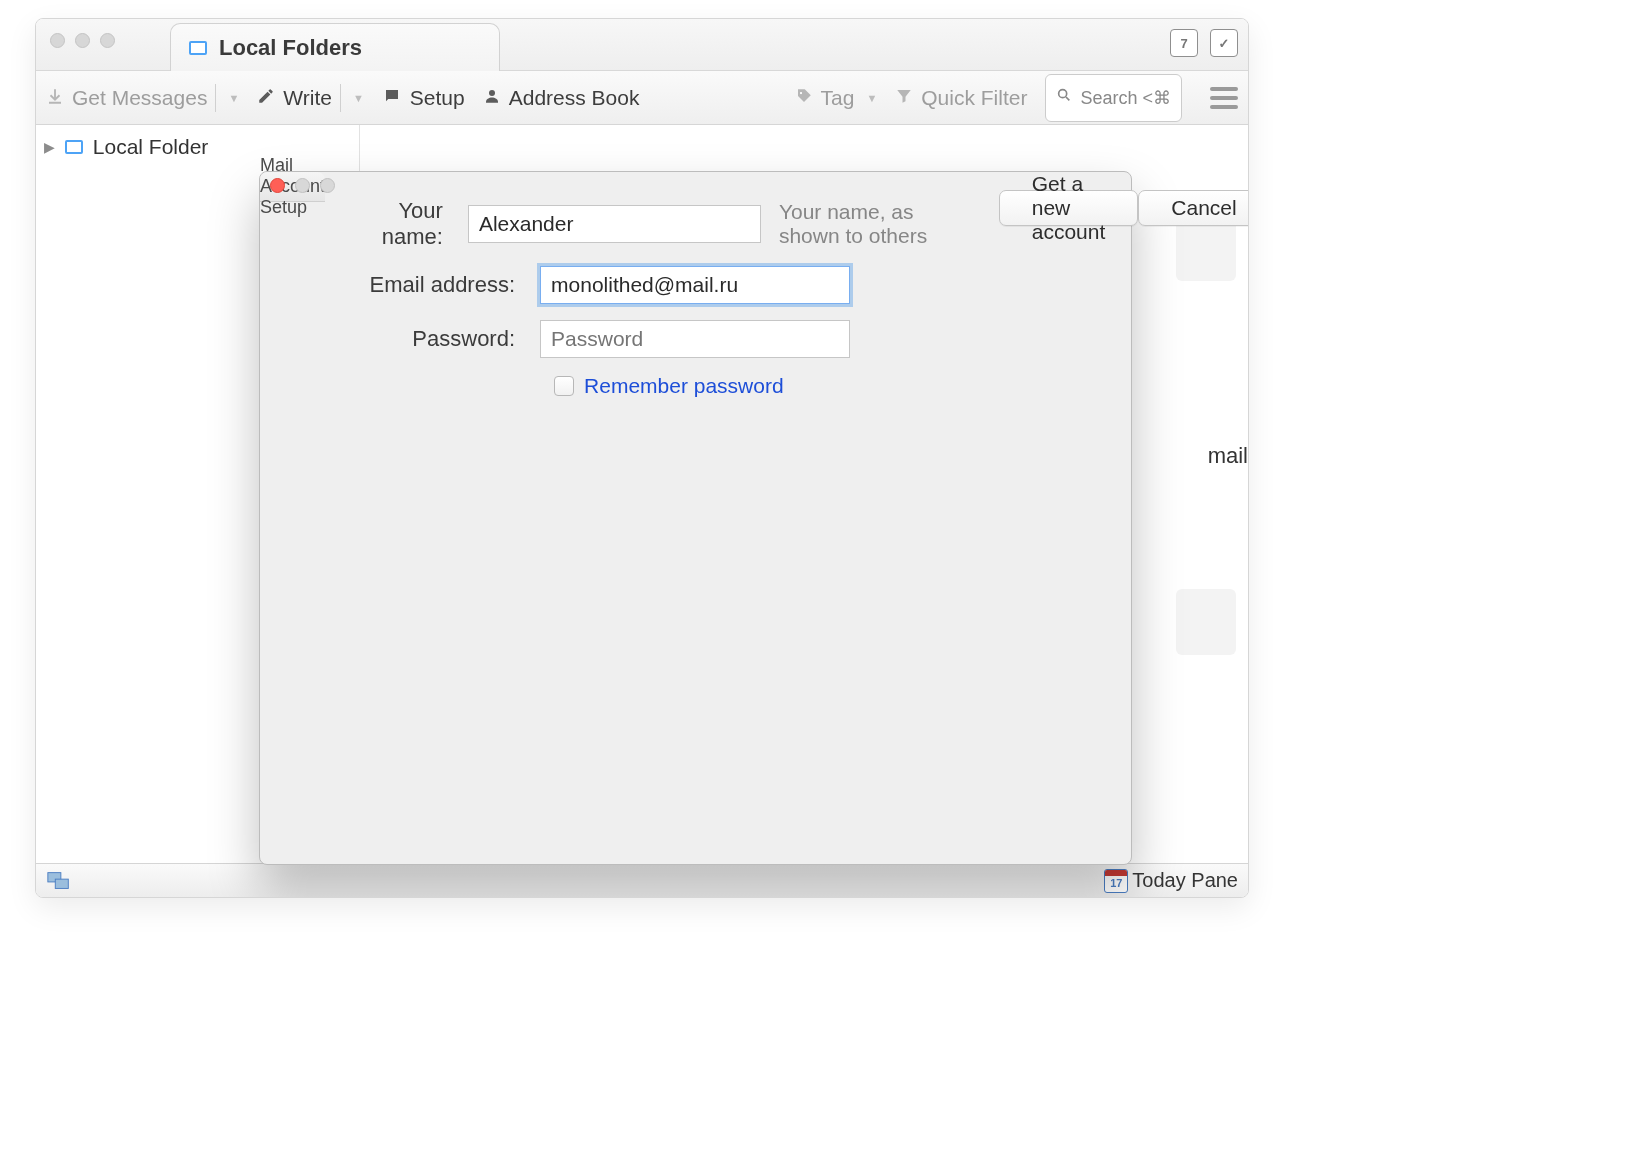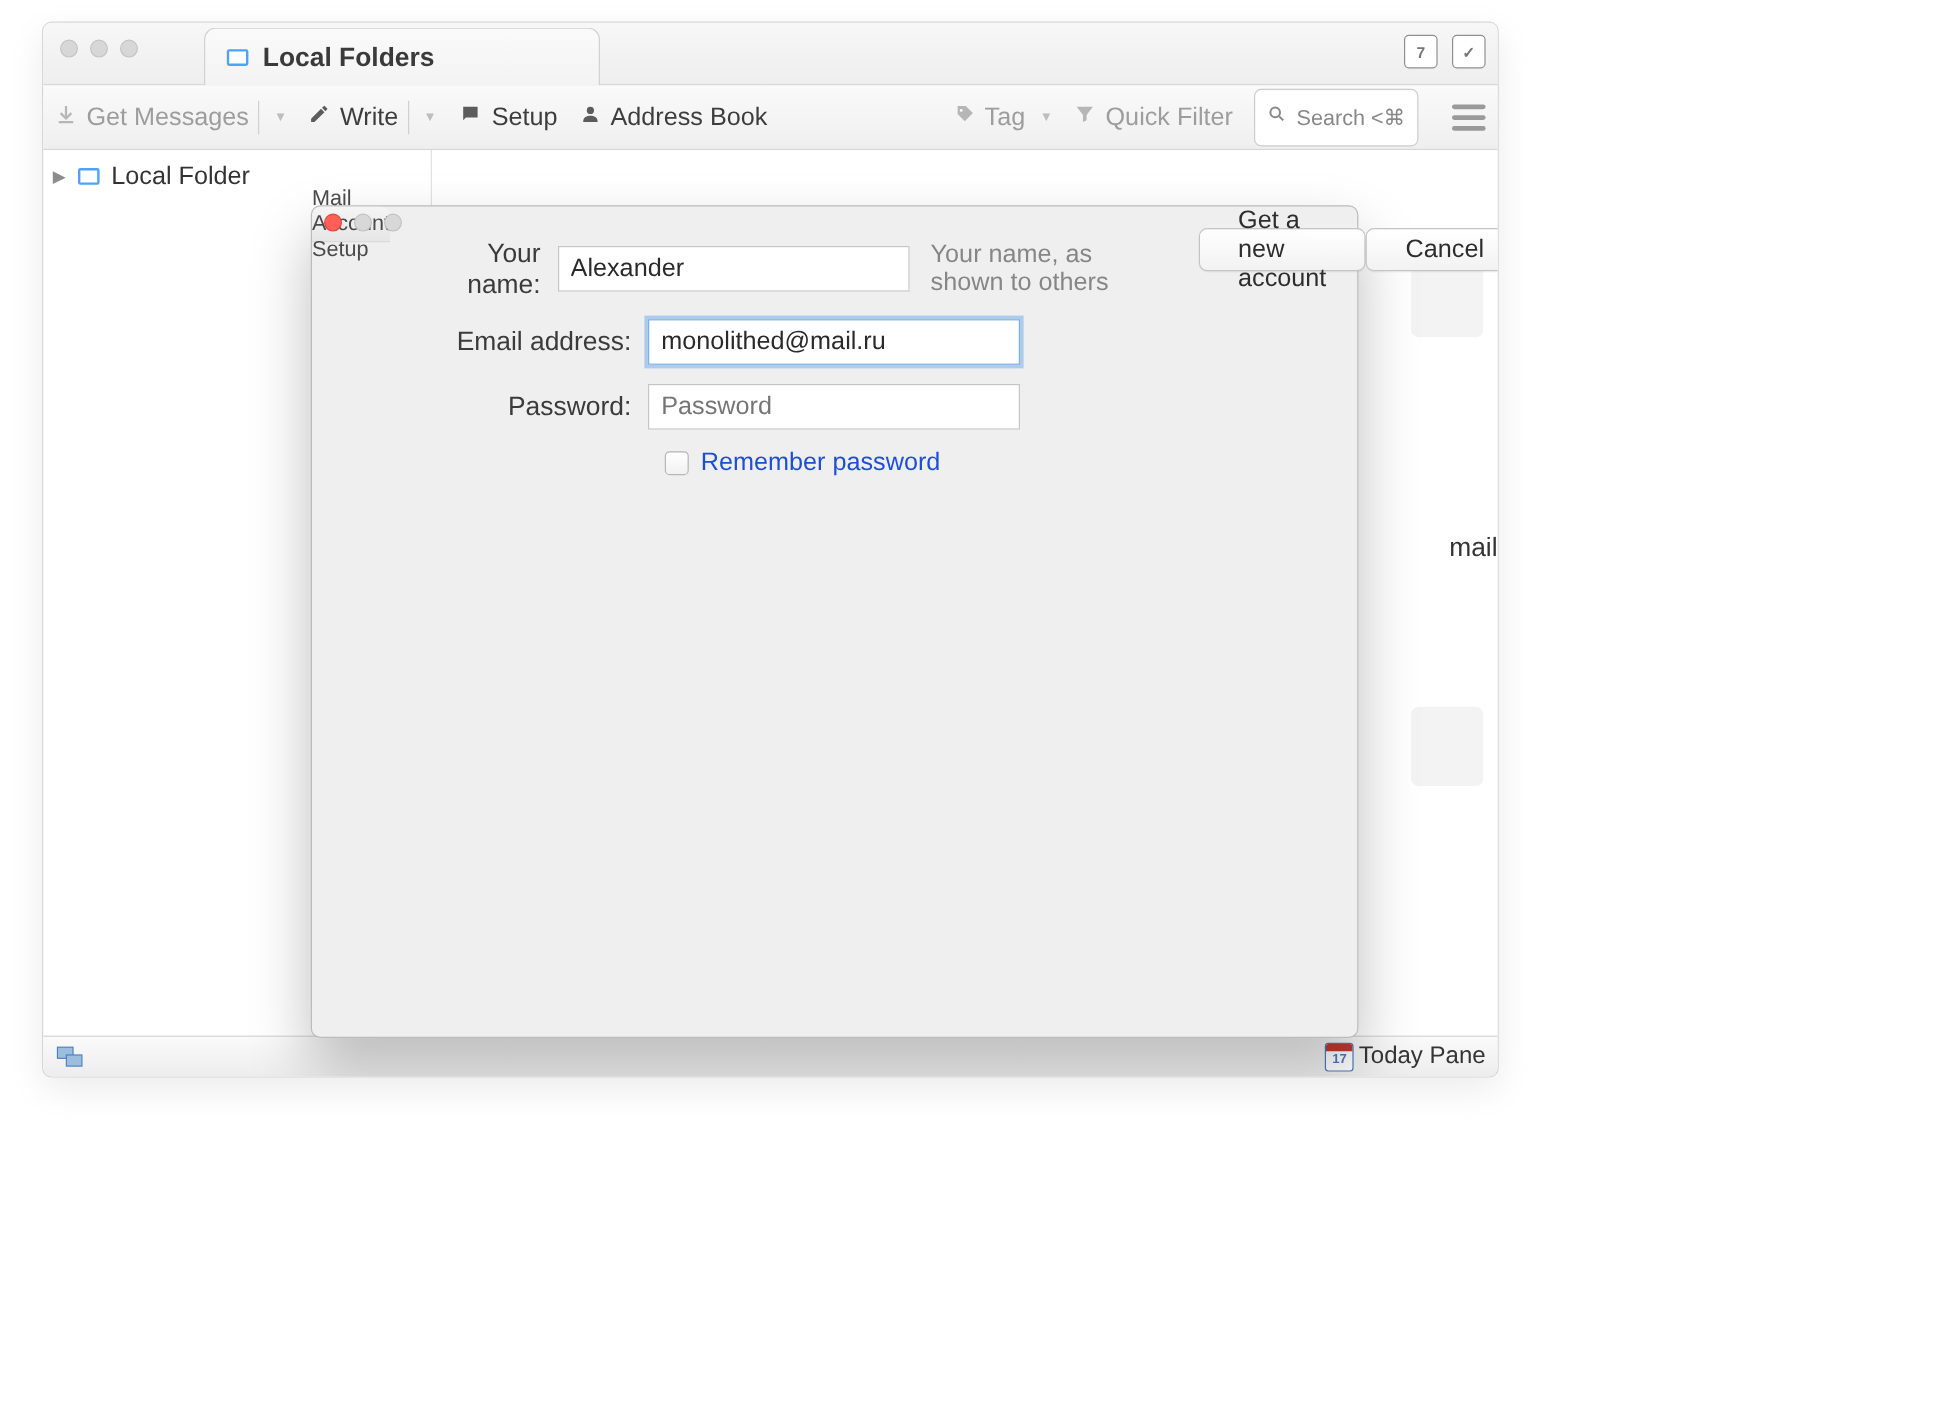--- a/index.html
+++ b/index.html
@@ -87,21 +87,21 @@
     display:flex; flex-direction:row;
   }
   .modal-titlebar { height:30px; background:linear-gradient(#f5f5f5,#e6e6e6); border-bottom:1px solid #cfcfcf; border-radius:8px 8px 0 0; position:relative; display:flex; align-items:center; justify-content:center;}
   .modal-titlebar .mt-traffic { position:absolute; left:10px; top:6px; display:flex; gap:10px;}
   .mt-dot{width:15px;height:15px;border-radius:50%;}
   .mt-close{background:#ff5f57;border:1px solid #e24539;}
   .mt-min,.mt-max{background:#d8d8d8;border:1px solid #c2c2c2;}
   .modal-title { font-size:18px; color:#4a4a4a;}
   .modal-body { flex:1; padding:26px 40px 0 40px;}
   .form-row { display:flex; align-items:center; margin-bottom:16px; }
-  .form-label { width:175px; text-align:right; padding-right:14px; font-size:22px; color:#3b3b3b;}
+  .form-label { width:175px; text-align:right; padding-right:25px; font-size:22px; color:#3b3b3b;}
   .form-input { width:310px; height:38px; border:1px solid #c6c6c6; background:#fff; padding:0 10px; font-size:21px; color:#2a2a2a; }
   .form-input.focused { outline:none; border:1px solid #79aef0; box-shadow:0 0 0 3px rgba(93,162,232,0.45);}
   .form-input.placeholder-only{color:#9c9c9c;}
   .hint { margin-left:18px; font-size:21px; color:#868686; }
   .checkbox-row { display:flex; align-items:center; gap:10px; margin-left:189px; margin-top:4px;}
   .chk { width:20px;height:20px;border:1px solid #b7b7b7;border-radius:4px;background:linear-gradient(#fff,#f1f1f1);display:inline-block;}
   .chk-label{font-size:21px;color:#1d4ed8;}
   .modal-footer { height:72px; display:flex; align-items:center; padding:0 30px; }
   .mac-btn { height:36px; padding:0 32px; border:1px solid #c4c4c4; border-radius:7px; background:linear-gradient(#ffffff,#f2f2f2); font-size:21px; color:#2d2d2d; display:flex; align-items:center; box-shadow:0 1px 0 rgba(0,0,0,0.05);}
   .modal-footer .spacer{flex:1;}

